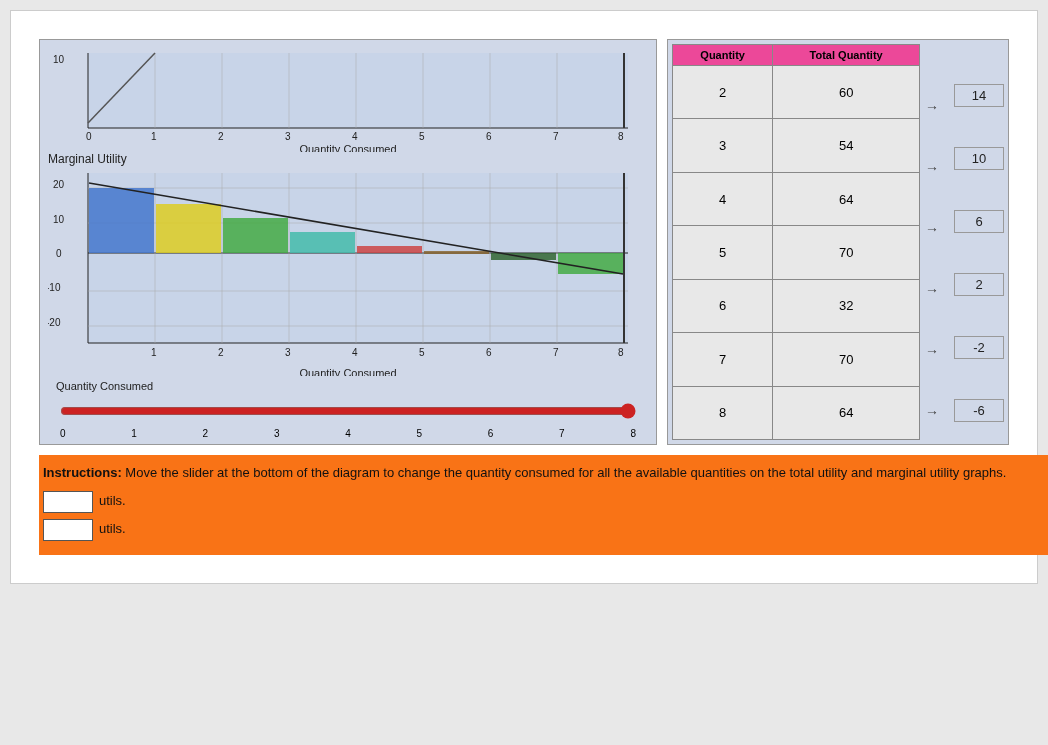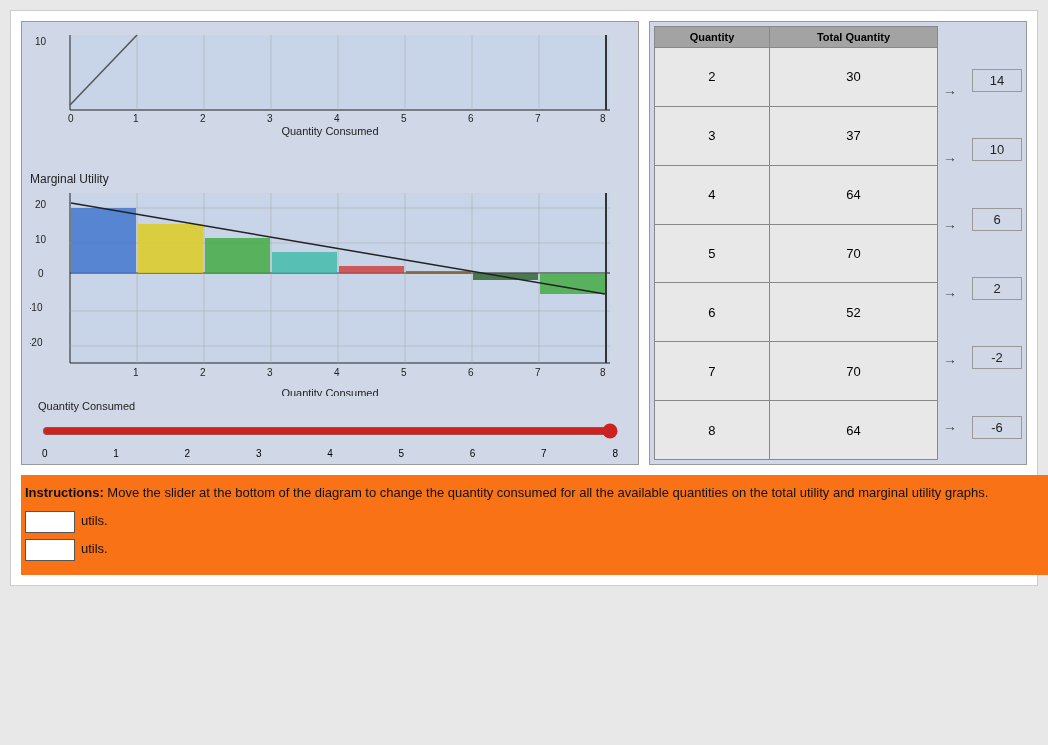--- a/index.html
+++ b/index.html
@@ -11,21 +11,21 @@
       display: flex;
       flex-direction: column;
       align-items: center;
       padding: 10px;
     }
 
     .main-container {
       width: 1028px;
       background: #fff;
       border: 1px solid #ccc;
-      padding: 10px;
+      padding: 28px;
     }
 
     .top-section {
       display: flex;
       flex-direction: row;
       gap: 10px;
       margin-bottom: 10px;
     }
 
     .charts-area {
@@ -44,21 +44,20 @@
       position: relative;
       margin-bottom: 4px;
     }
 
     
     .marginal-utility-chart {
       background: #d0d8e8;
       height: 220px;
       position: relative;
       margin-bottom: 4px;
-      margin-top: 38px;
     }
 
     .chart-label {
       font-size: 12px;
       color: #222;
       margin-bottom: 2px;
     }
 
     .quantity-consumed-label {
       font-size: 11px;
@@ -123,21 +122,21 @@
       padding: 4px 8px;
       text-align: center;
       background: #e8e8e8;
       min-width: 40px;
     }
 
     .data-table th {
       border: 1px solid #888;
       padding: 4px 8px;
       text-align: center;
-      background: #a3a3a3;
+      background: #ec4899;
       font-size: 11px;
       margin-left: 36px;
     }
 
     
     .mu-column {
       display: flex;
       flex-direction: column;
       justify-content: space-around;
       align-items: flex-end;
@@ -360,37 +359,37 @@
       <table class="data-table">
         <thead>
           <tr>
             <th>Quantity</th>
             <th>Total Quantity</th>
           </tr>
         </thead>
         <tbody>
           <tr>
             <td>2</td>
-            <td>30</td>
+            <td>60</td>
           </tr>
           <tr>
             <td>3</td>
-            <td>37</td>
+            <td>54</td>
           </tr>
           <tr>
             <td>4</td>
             <td>64</td>
           </tr>
           <tr>
             <td>5</td>
             <td>70</td>
           </tr>
           <tr>
             <td>6</td>
-            <td>52</td>
+            <td>32</td>
           </tr>
           <tr>
             <td>7</td>
             <td>70</td>
           </tr>
           <tr>
             <td>8</td>
             <td>64</td>
           </tr>
         </tbody>

